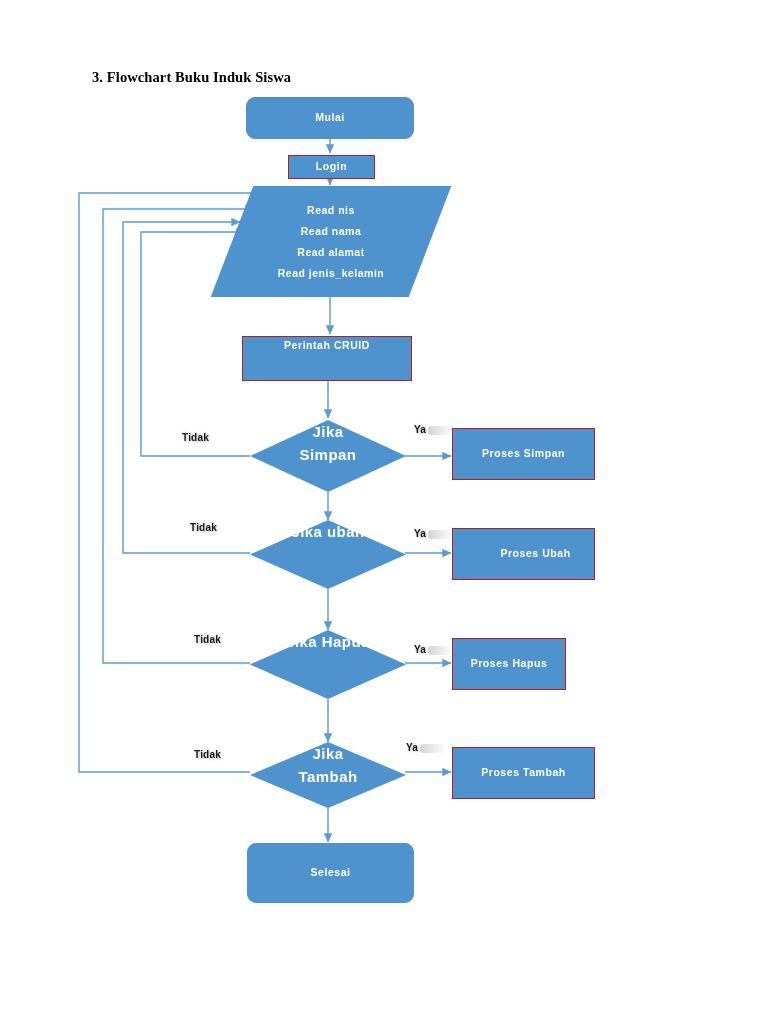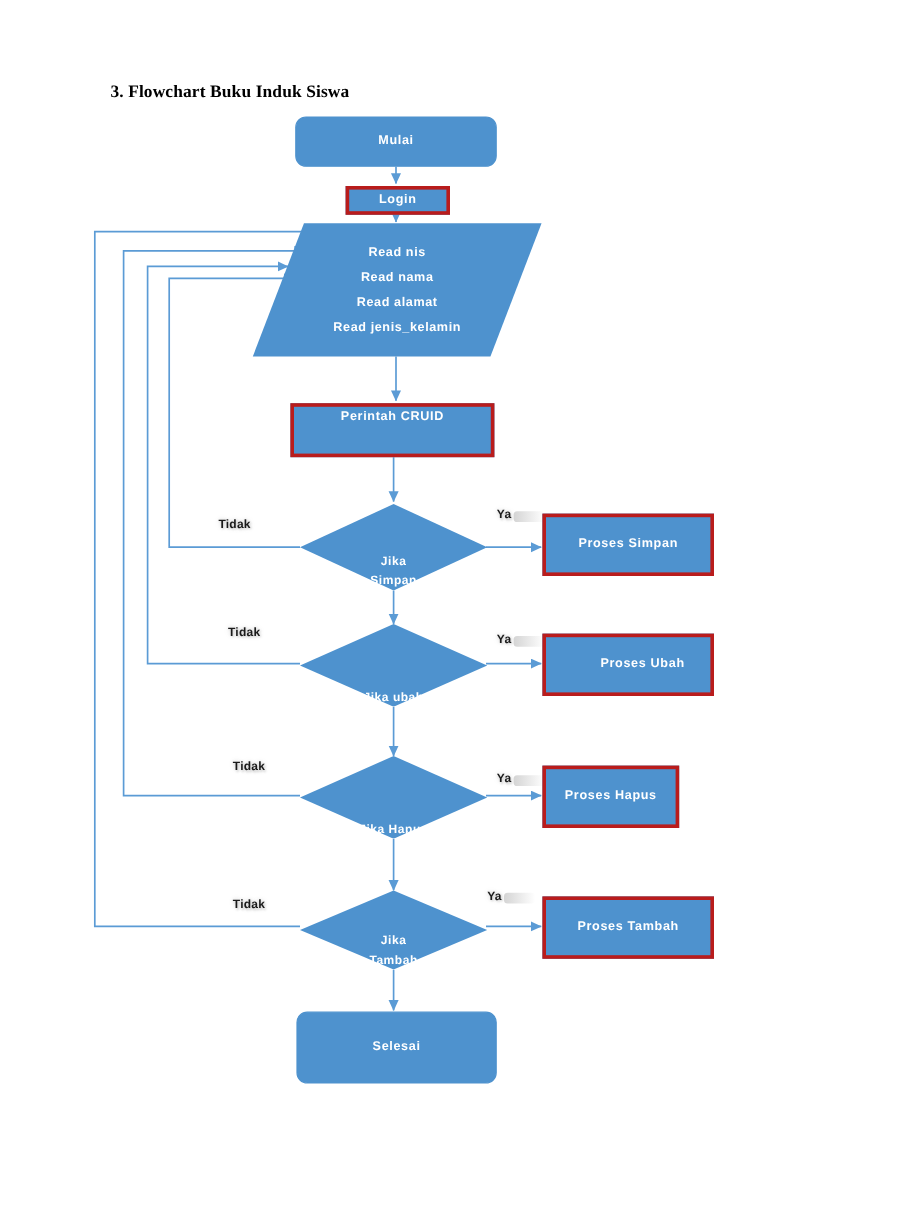--- a/index.html
+++ b/index.html
@@ -54,21 +54,21 @@
     align-items: center;
     justify-content: center;
     text-align: center;
     line-height: 1.65;
   }
   .terminator {
     border-radius: 9px;
     border: 1px solid #4E92CE;
   }
   .process {
-    border: 3px solid #b91c1c;
+    border: 1px solid #b91c1c;
   }
   .process-top {
     align-items: flex-start;
     padding-top: 0;
   }
   
   .io-wrap {
     position: absolute;
   }
   .io-shape {
@@ -109,24 +109,24 @@
     background: #4E92CE;
     clip-path: polygon(50% 0%, 100% 50%, 50% 100%, 0% 50%);
   }
   .decision-text {
     position: absolute;
     left: 0;
     top: 0;
     width: 100%;
     height: 100%;
     display: flex;
-    align-items: flex-end;
+    align-items: flex-start;
     justify-content: center;
     color: #ffffff;
-    font-size: 10px;
+    font-size: 15px;
     font-weight: bold;
     letter-spacing: 0.45px;
     text-align: center;
     line-height: 1.55;
   }
   
   .edge-label {
     position: absolute;
     font-size: 10px;
     font-weight: bold;

